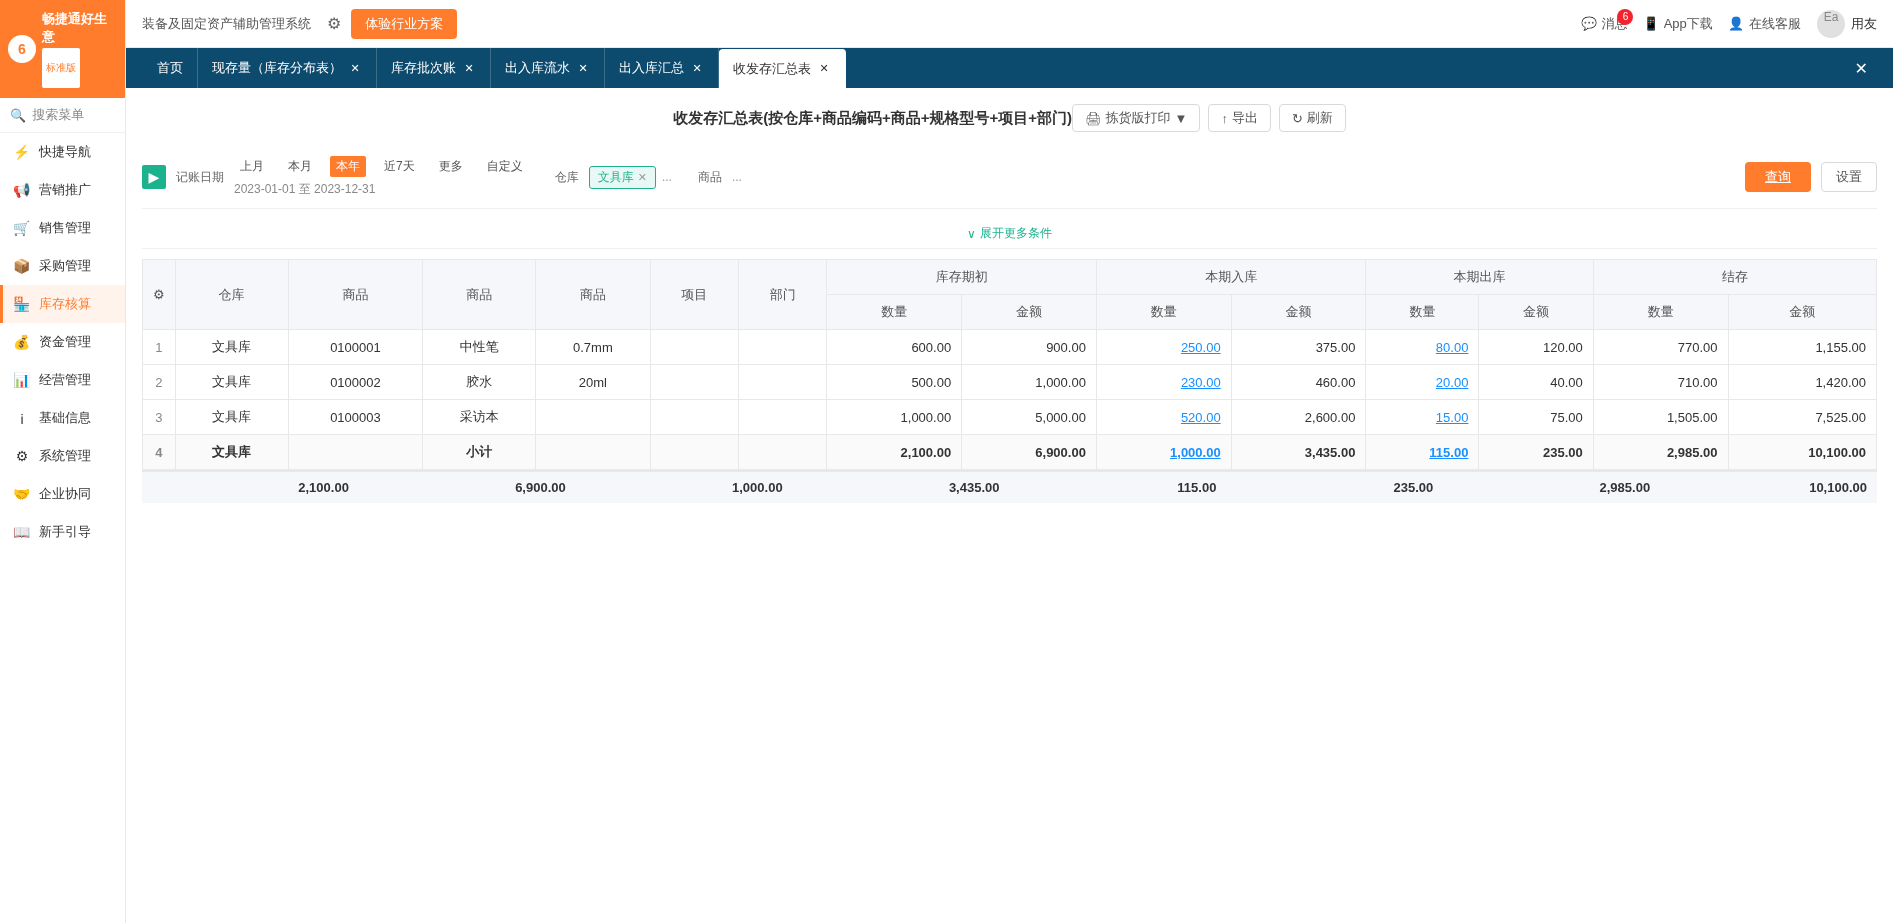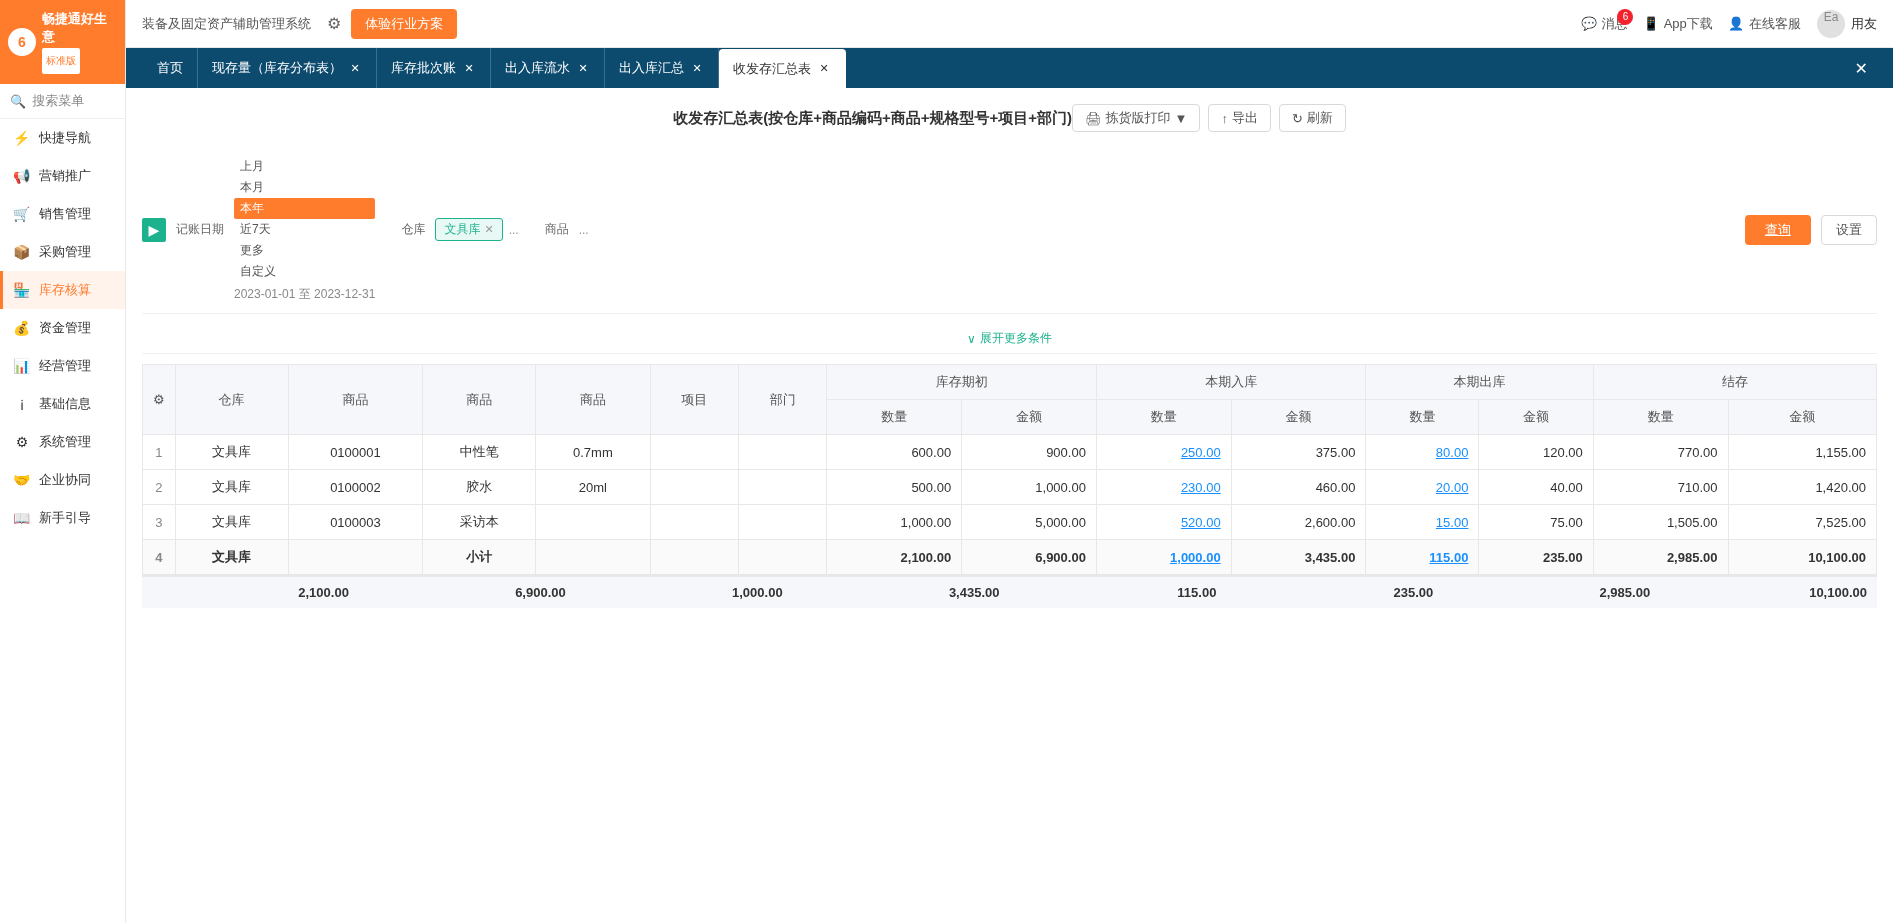--- a/index.html
+++ b/index.html
@@ -2,21 +2,21 @@
 <html><head>
   <meta charset="utf-8">
   <style>
     * { box-sizing: border-box; margin: 0; padding: 0; }
     body { font-family: 'Microsoft YaHei', Arial, sans-serif; font-size: 13px; background: #f5f5f5; color: #333; display: flex; height: 923px; overflow: hidden; }
 
     
     .sidebar { width: 126px; background: #fff; border-right: 1px solid #e8e8e8; display: flex; flex-direction: column; height: 100%; flex-shrink: 0; }
     .sidebar-logo { background: #ff7c2d; padding: 10px 8px; display: flex; align-items: center; gap: 6px; min-height: 50px; }
     .sidebar-logo-icon { width: 28px; height: 28px; background: #fff; border-radius: 50%; display: flex; align-items: center; justify-content: center; color: #ff7c2d; font-weight: bold; font-size: 14px; flex-shrink: 0; }
-    .sidebar-logo-badge { background: #fff; color: #ff7c2d; font-size: 10px; padding: 6px 4px; border-radius: 2px; margin-top: 2px; display: inline-block; }
+    .sidebar-logo-badge { background: #fff; color: #ff7c2d; font-size: 10px; padding: 13px 4px; border-radius: 2px; margin-top: 2px; display: inline-block; }
     .sidebar-search { display: flex; align-items: center; padding: 8px 10px; gap: 6px; border-bottom: 1px solid #f0f0f0; cursor: pointer; }
     .sidebar-nav-item { display: flex; align-items: center; padding: 10px 10px; gap: 8px; cursor: pointer; border-left: 3px solid transparent; }
     .sidebar-nav-item.active { background: #fff3ec; border-left-color: #ff7c2d; color: #ff7c2d; }
     .sidebar-nav-item .nav-icon { width: 18px; height: 18px; display: flex; align-items: center; justify-content: center; font-size: 14px; flex-shrink: 0; }
     .sidebar-nav-item .nav-label { font-size: 13px; }
     .sidebar-nav-item.active .nav-label { color: #ff7c2d; }
 
     
     .main { flex: 1; display: flex; flex-direction: column; overflow: hidden; }
 
@@ -220,21 +220,21 @@
             <span>↻</span>
             <span>刷新</span>
           </button>
         </div>
       </div>
 
       <div class="filter-row">
         <button class="filter-toggle-btn">▶</button>
         <span class="filter-label">记账日期</span>
         <div style="display:flex;gap:4px;flex-direction:column;">
-          <div style="display:flex;gap:0;flex-direction:column;">
+          <div style="display:flex;gap:12px;">
             <span class="date-shortcut">上月</span>
             <span class="date-shortcut">本月</span>
             <span class="date-shortcut active">本年</span>
             <span class="date-shortcut">近7天</span>
             <span class="date-shortcut">更多</span>
             <span class="date-shortcut">自定义</span>
           </div>
           <div style="font-size:12px;color:#888;">2023-01-01 至 2023-12-31</div>
         </div>
         <div class="warehouse-filter">

